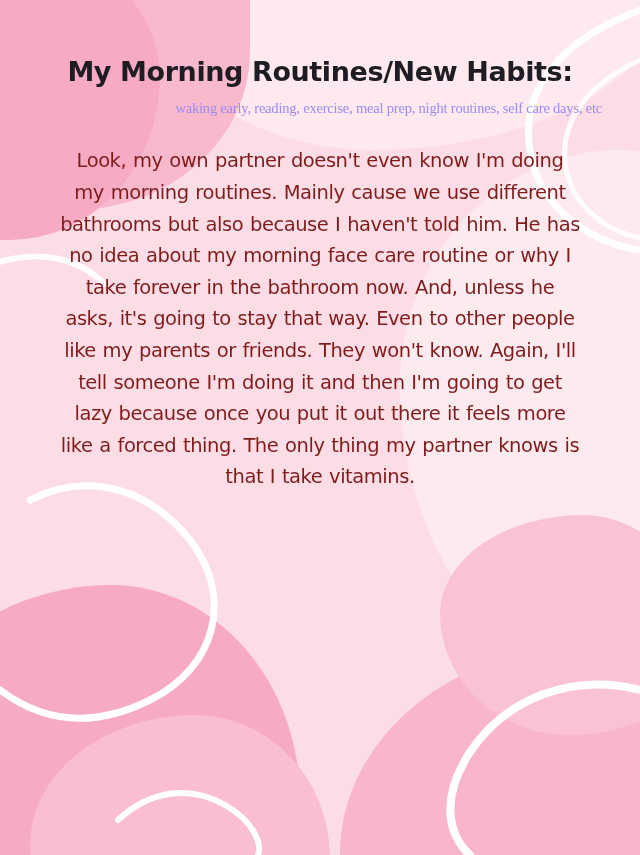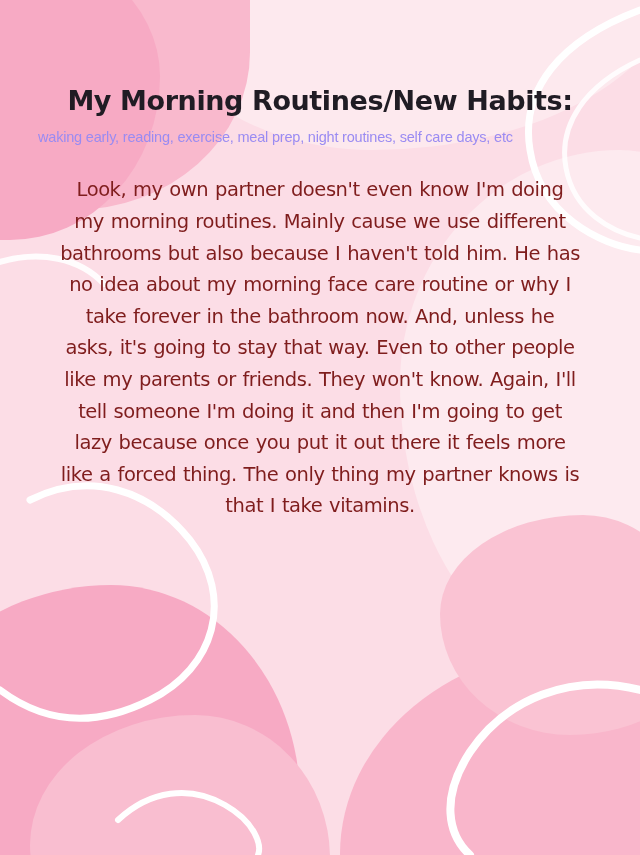--- a/index.html
+++ b/index.html
@@ -118,33 +118,33 @@
     left: 0;
     top: 0;
     width: 640px;
     height: 855px;
     padding: 0 38px;
     box-sizing: border-box;
   }
 
   #title {
     margin: 0;
-    padding-top: 85px;
+    padding-top: 56px;
     text-align: center;
     font-family: "DejaVu Sans", sans-serif;
     font-size: 27px;
     font-weight: bold;
     letter-spacing: -0.4px;
     color: #201c24;
   }
 
   #subtitle {
     margin: 10px 0 0 0;
-    text-align: left;
-    font-family: Liberation Sans, sans-serif;
+    text-align: right;
+    font-family: Liberation Serif, serif;
     font-size: 14.5px;
     line-height: 1.55;
     color: #9a8bf2;
     letter-spacing: -0.2px;
   }
 
   #body-text {
     margin: 26px auto 0 auto;
     width: 520px;
     text-align: center;

